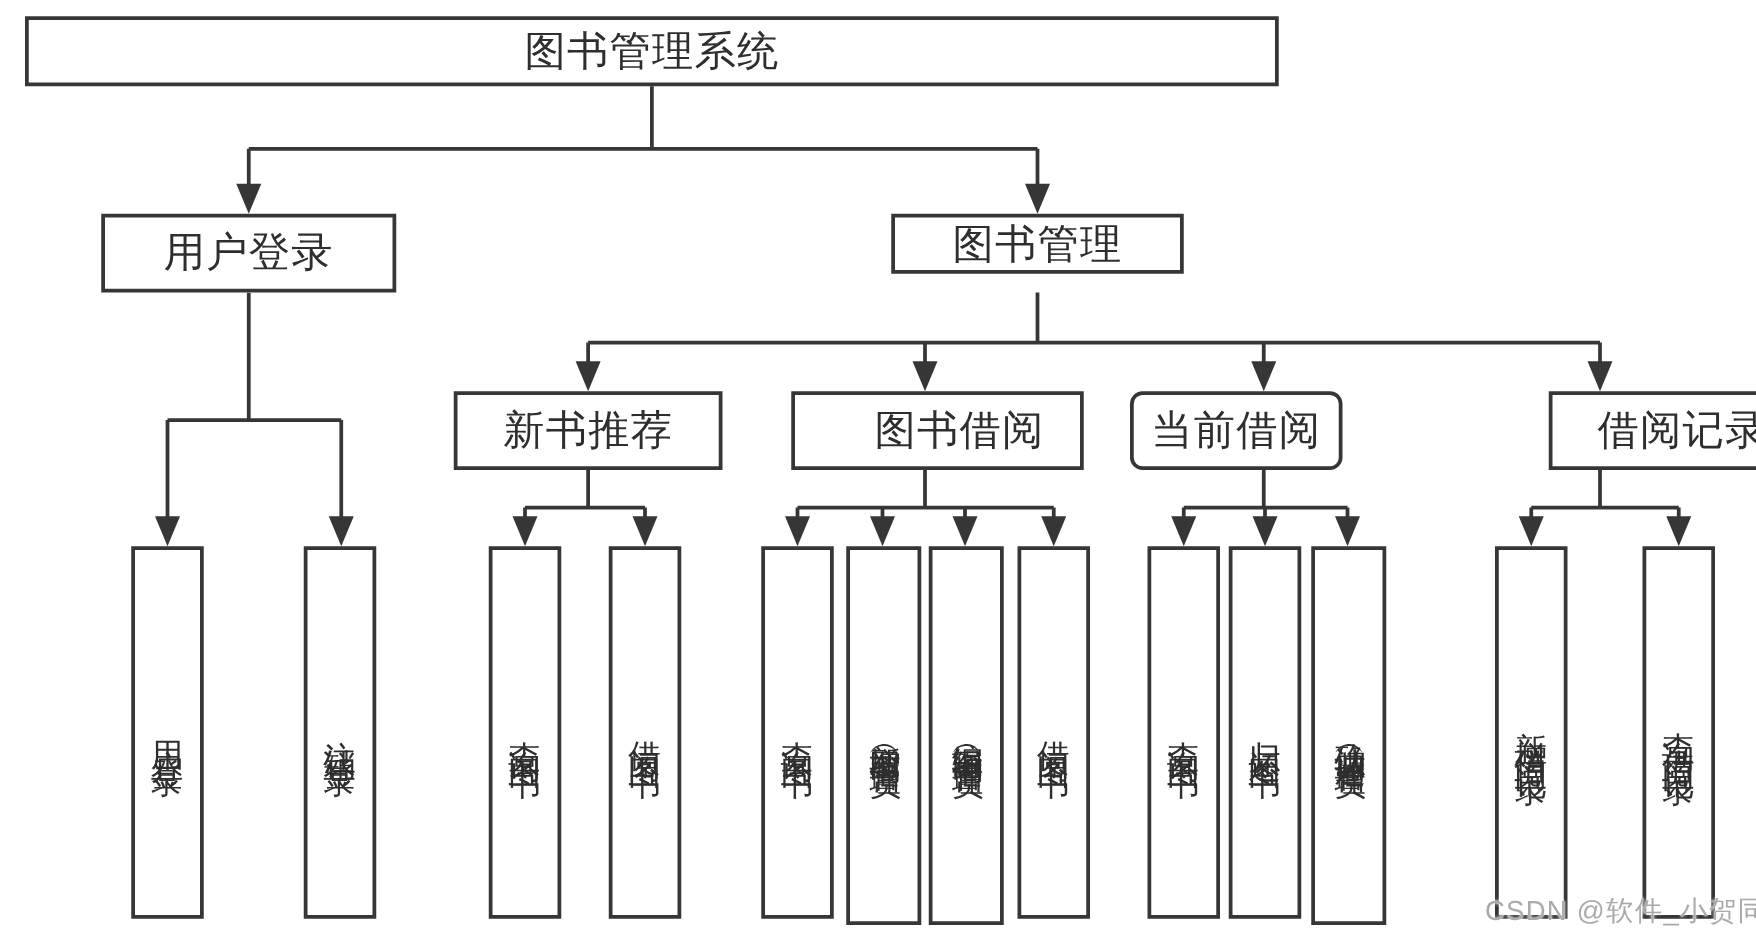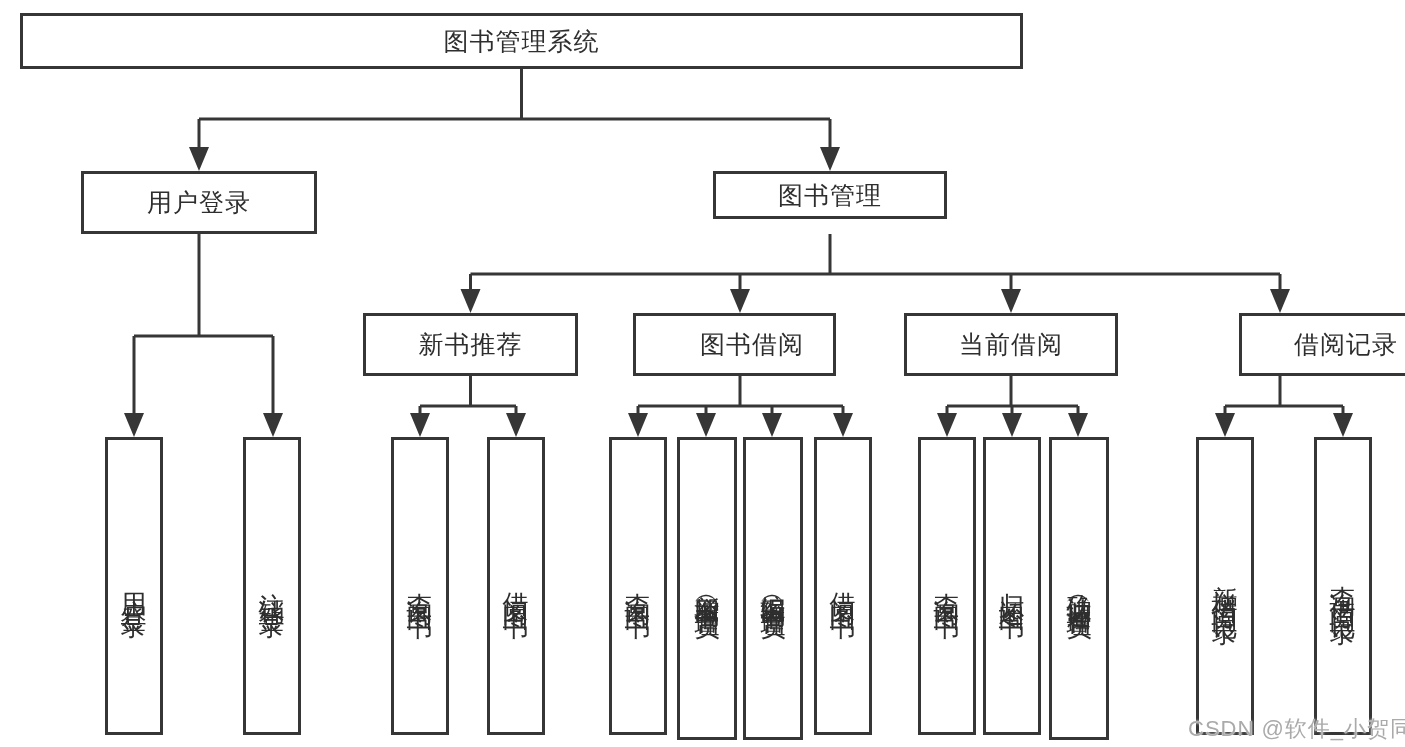--- a/index.html
+++ b/index.html
@@ -6,21 +6,21 @@
   .canvas{
     position:relative;width:1405px;height:747px;background:#ffffff;overflow:hidden;
     font-family:"Liberation Sans","DejaVu Sans",sans-serif;color:#2e2e2e;
   }
   svg.connectors{position:absolute;left:0;top:0;width:1405px;height:747px;}
   .box{
     position:absolute;box-sizing:border-box;background:#ffffff;
     border:3px solid #363636;display:flex;align-items:center;justify-content:center;
     text-align:center;z-index:2;
   }
-  .hbox{font-size:25px;letter-spacing:1px;}
+  .hbox{font-size:33px;letter-spacing:1px;}
   .vbox .vtext{
     writing-mode:vertical-rl;text-orientation:mixed;
     font-size:26px;letter-spacing:7px;line-height:1;
   }
   .vbox.long .vtext{font-size:25px;letter-spacing:3px;}
   .watermark{
     position:absolute;left:1188px;top:714px;z-index:6;
     font-size:22px;letter-spacing:1px;color:#aaaaaa;
     text-shadow:0 0 3px #ffffff,0 0 1px #ffffff;white-space:nowrap;
   }
@@ -77,24 +77,24 @@
   <div class="box hbox" style="left:81px;top:171px;width:236px;height:63px;">
     <span>用户登录</span>
   </div>
   <div class="box hbox" style="left:713px;top:171px;width:234px;height:48px;">
     <span>图书管理</span>
   </div>
 
   <div class="box hbox" style="left:363px;top:313px;width:215px;height:63px;align-items:center;">
     <span>新书推荐</span>
   </div>
-  <div class="box hbox" style="left:633px;top:313px;width:203px;height:63px;padding-left:35px;">
+  <div class="box hbox" style="left:633px;top:313px;width:234px;height:63px;padding-left:35px;">
     <span>图书借阅</span>
   </div>
-  <div class="box hbox" style="left:904px;top:313px;width:214px;height:63px;">
+  <div class="box hbox" style="left:904px;top:313px;width:170px;height:63px;border-radius:10px;">
     <span>当前借阅</span>
   </div>
   <div class="box hbox" style="left:1239px;top:313px;width:214px;height:63px;">
     <span>借阅记录</span>
   </div>
 
   <div class="box vbox" style="left:105px;top:437px;width:58px;height:298px;">
     <span class="vtext">用户登录</span>
   </div>
   <div class="box vbox" style="left:243px;top:437px;width:58px;height:298px;">

